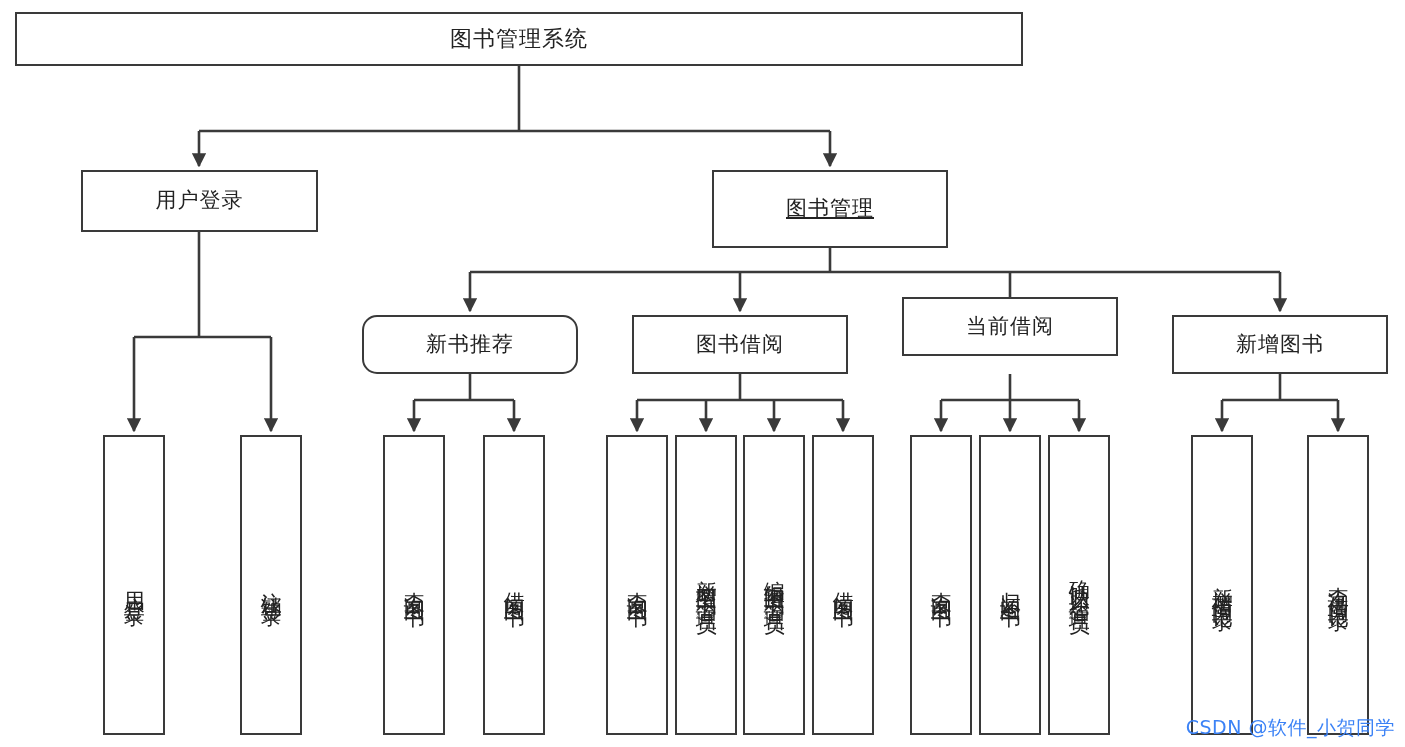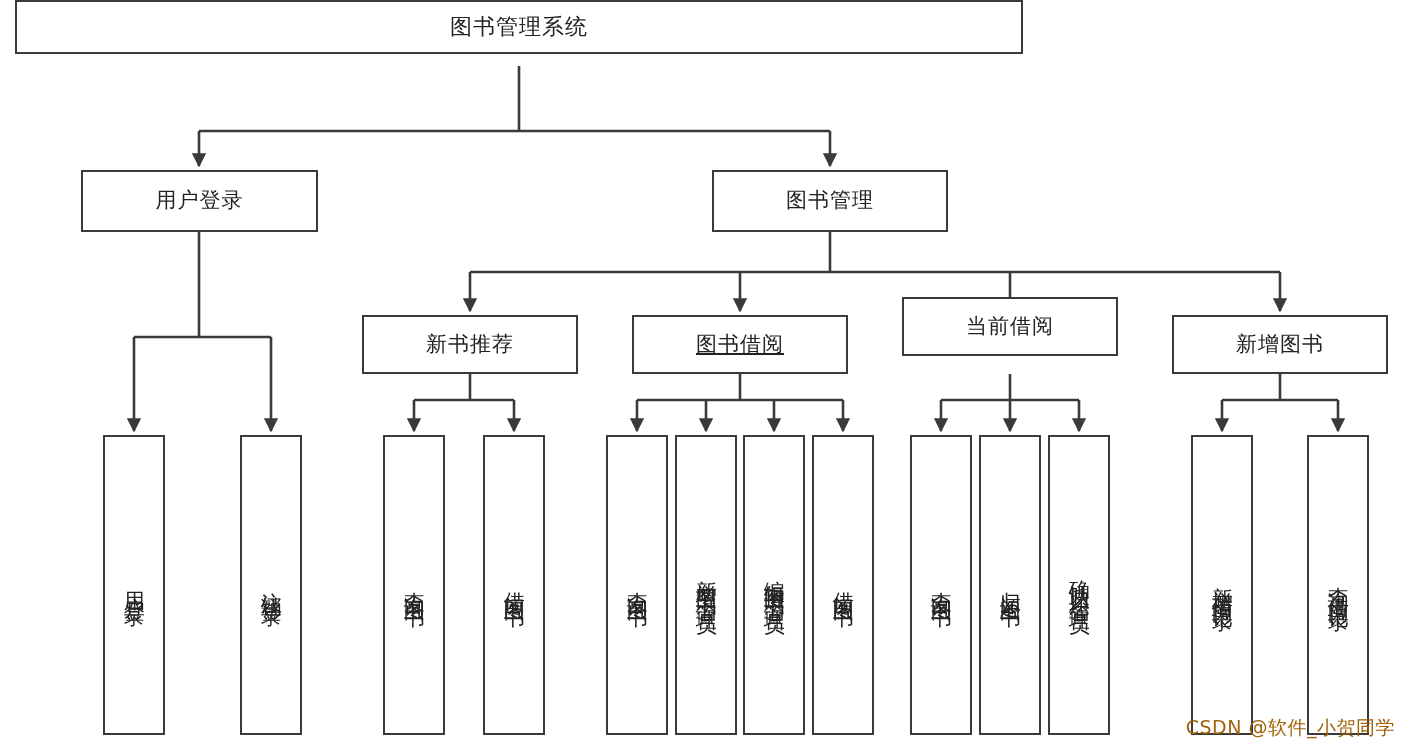--- a/index.html
+++ b/index.html
@@ -61,21 +61,21 @@
     writing-mode: vertical-rl;
     text-orientation: upright;
     display: block;
     max-height: 100%;
   }
   #watermark {
     position: absolute;
     right: 10px;
     bottom: 6px;
     font-size: 19px;
-    color: #a16207;
+    color: #3b82f6;
     letter-spacing: 0.5px;
     z-index: 5;
     user-select: none;
     white-space: nowrap;
   }
 </style>
 </head>
 <body>
 
 <div id="diagram-root">
@@ -123,27 +123,27 @@
       <path d="M 1010 400 L 1010 431" marker-end="url(#arrow)"></path>
       <path d="M 1079 400 L 1079 431" marker-end="url(#arrow)"></path>
 
       <path d="M 1280 374 L 1280 400"></path>
       <path d="M 1222 400 L 1338 400"></path>
       <path d="M 1222 400 L 1222 431" marker-end="url(#arrow)"></path>
       <path d="M 1338 400 L 1338 431" marker-end="url(#arrow)"></path>
     </g>
   </svg>
 
-  <div class="node node-h node-root" style="left:15px; top:0; width:1008px; height:54px;">图书管理系统</div>
+  <div class="node node-h node-root" style="left:15px; top:12px; width:1008px; height:54px;">图书管理系统</div>
 
   <div class="node node-h" style="left:81px; top:170px; width:237px; height:62px;">用户登录</div>
-  <div class="node node-h" style="left:712px; top:170px; width:236px; height:62px;">图书管理</div>
+  <div class="node node-h" style="left:712px; top:170px; width:236px; height:78px;text-decoration:underline;">图书管理</div>
 
-  <div class="node node-h" style="left:362px; top:315px; width:216px; height:59px;">新书推荐</div>
-  <div class="node node-h" style="left:632px; top:315px; width:216px; height:59px;text-decoration:underline;">图书借阅</div>
+  <div class="node node-h" style="left:362px; top:315px; width:216px; height:59px;border-radius:15px;">新书推荐</div>
+  <div class="node node-h" style="left:632px; top:315px; width:216px; height:59px;">图书借阅</div>
   <div class="node node-h" style="left:902px; top:297px; width:216px; height:59px;">当前借阅</div>
   <div class="node node-h" style="left:1172px; top:315px; width:216px; height:59px;">新增图书</div>
 
   <div class="node node-v" style="left:103px; top:435px; width:62px; height:300px;">
     <span class="vtext">用户登录</span>
   </div>
   <div class="node node-v" style="left:240px; top:435px; width:62px; height:300px;">
     <span class="vtext">注销登录</span>
   </div>
 

